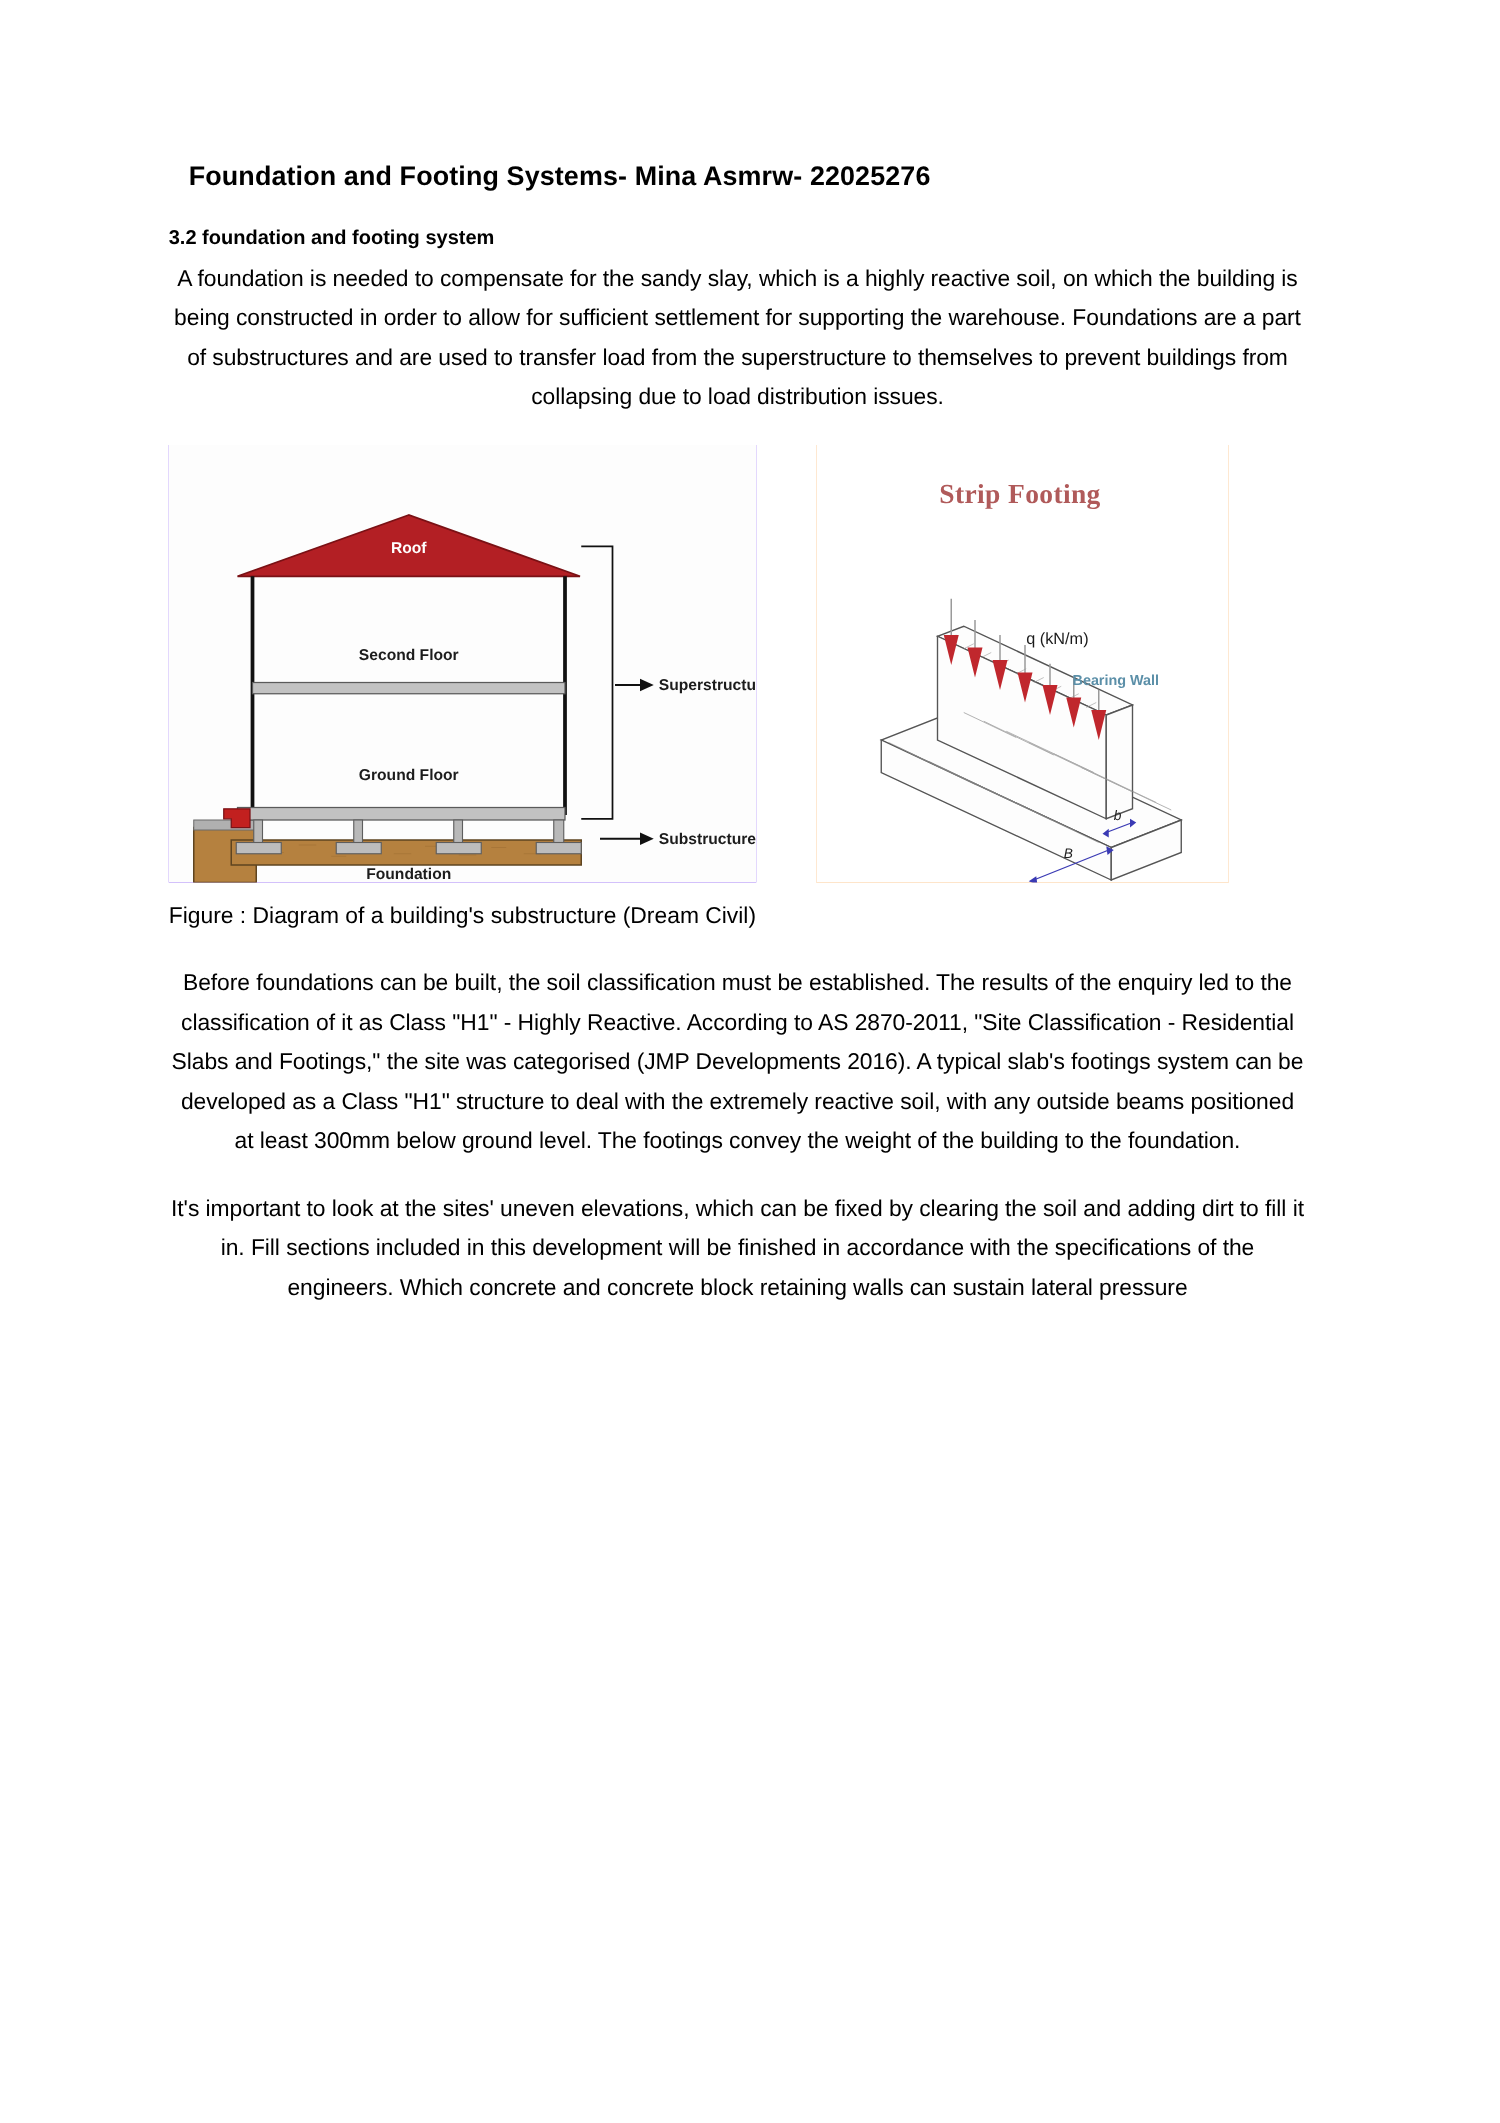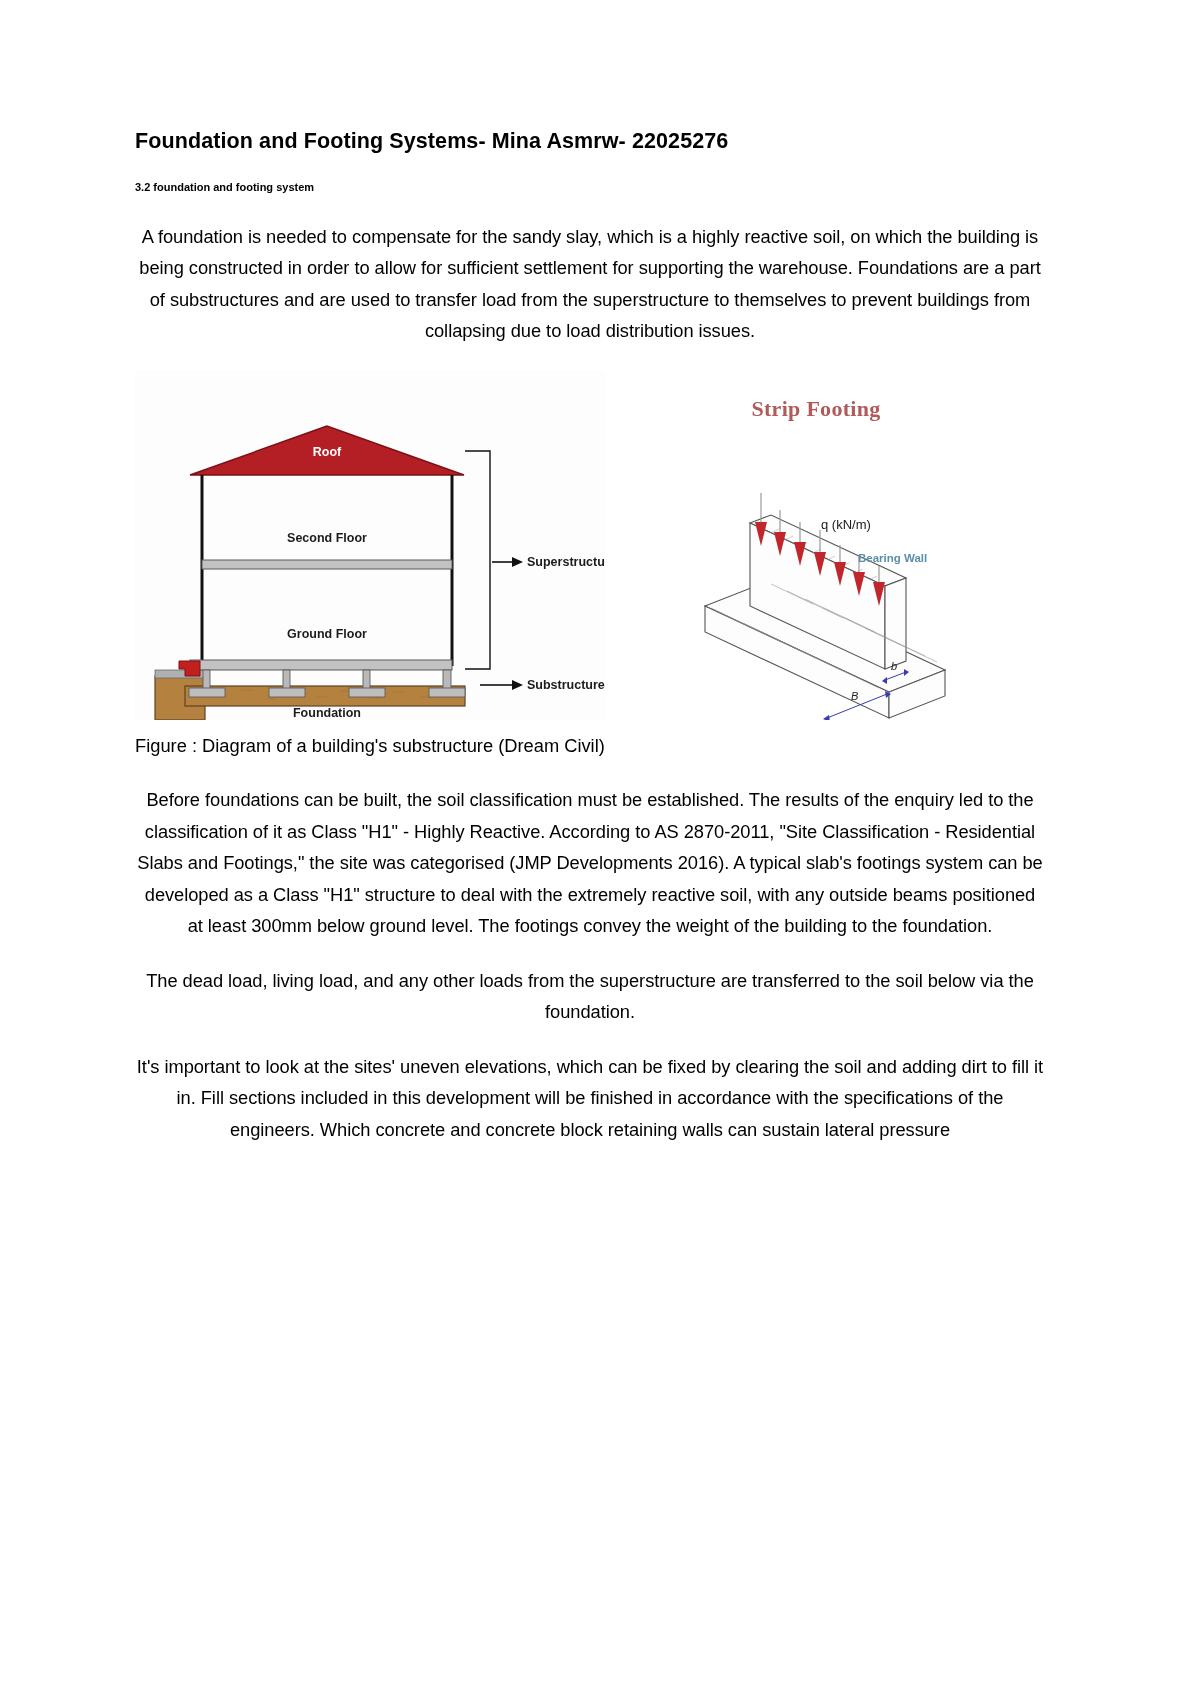--- a/index.html
+++ b/index.html
@@ -22,27 +22,27 @@
   .content {
     position: absolute;
     left: 135px;
     top: 128px;
     width: 910px;
   }
   .doc-title {
     font-size: 21.5px;
     font-weight: bold;
     letter-spacing: 0.1px;
-    margin: 0 0 26px 0;
+    margin: 0 0 26px 16px;
     line-height: 1.25;
   }
   .sec-head {
-    font-size: 11px;
-    font-weight: bold;
-    margin: 0 0 26px 0;
+    font-size: 16px;
+    font-weight: bold;
+    margin: 0 0 6px 0;
     line-height: 1.25;
   }
   p.body-par {
     font-size: 18.3px;
     line-height: 31.5px;
     margin: 0 0 23px 0;
     text-align: center;
     letter-spacing: -0.05px;
   }
   .figure-block {
@@ -307,19 +307,18 @@
           <text class="strip-dim" x="198" y="330">B</text>
         </svg>
       </div>
 
     </div>
 
     <p class="fig-caption">Figure : Diagram of a building's substructure (Dream Civil)</p>
 
     <p class="body-par">Before foundations can be built, the soil classification must be established. The results of the enquiry led to the classification of it as Class "H1" - Highly Reactive. According to AS 2870-2011, "Site Classification - Residential Slabs and Footings," the site was categorised (JMP Developments 2016). A typical slab's footings system can be developed as a Class "H1" structure to deal with the extremely reactive soil, with any outside beams positioned at least 300mm below ground level. The footings convey the weight of the building to the foundation.</p>
 
-    <p class="body-par">The dead load, living load, and any other loads from the superstructure are transferred to the soil below via the foundation.</p>
 
 
     <p class="body-par">It's important to look at the sites' uneven elevations, which can be fixed by clearing the soil and adding dirt to fill it in. Fill sections included in this development will be finished in accordance with the specifications of the engineers. Which concrete and concrete block retaining walls can sustain lateral pressure</p>
 
   </div>
 </div>
 
 </body></html>

